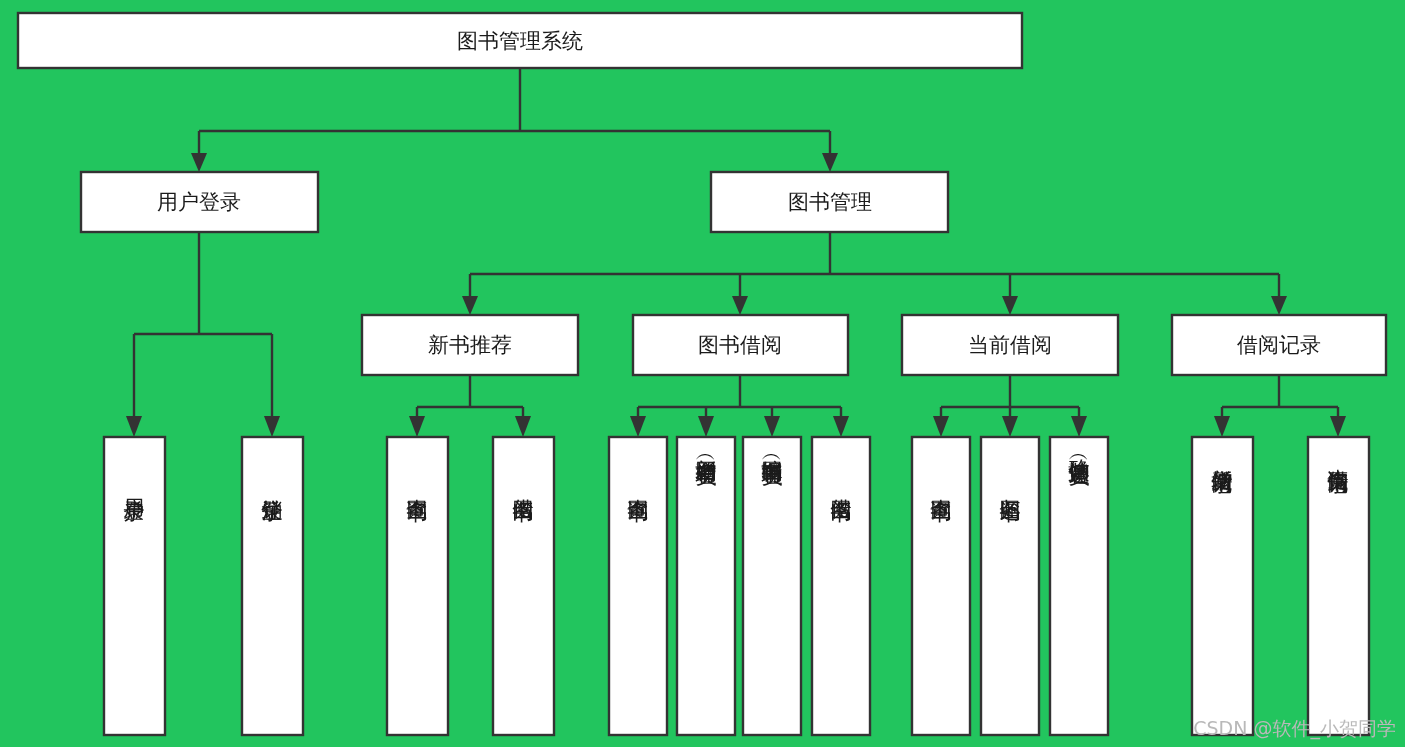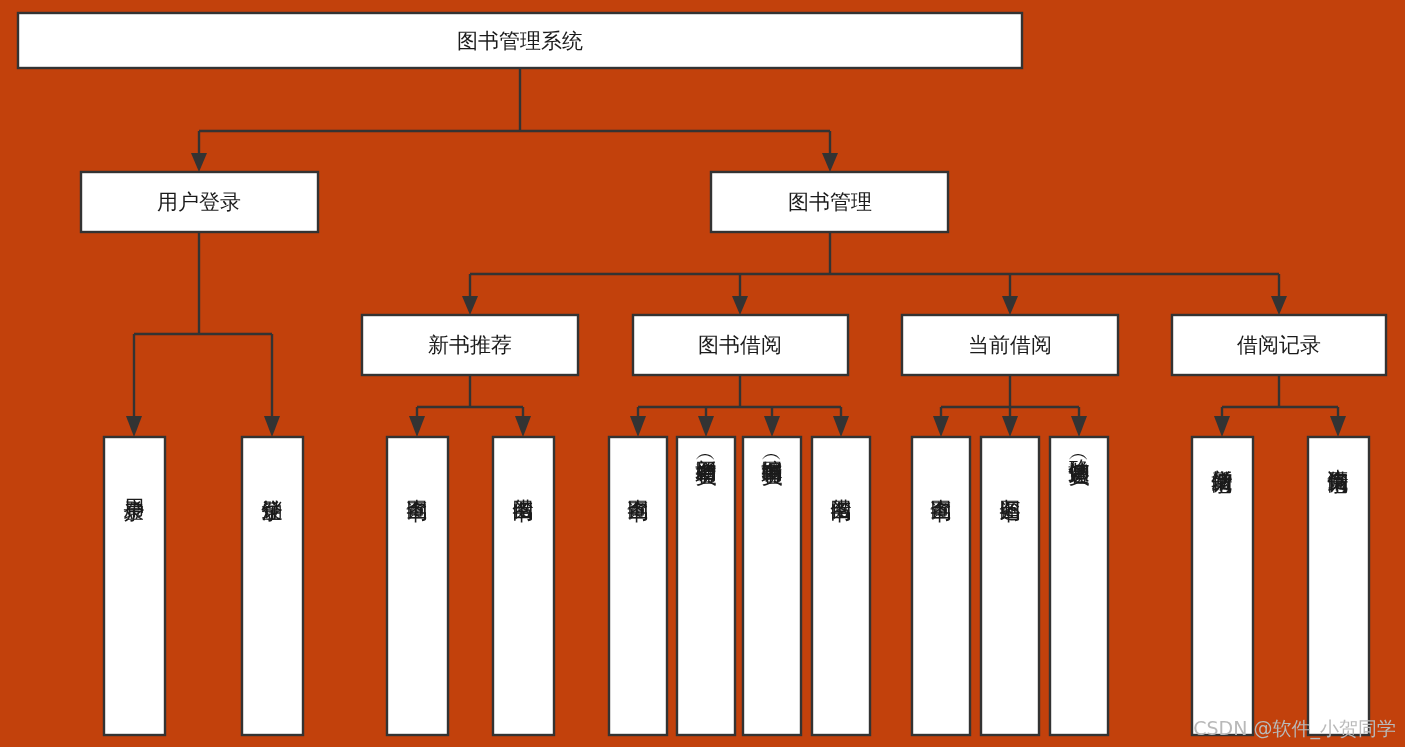--- a/index.html
+++ b/index.html
@@ -11,21 +11,21 @@
   body {
     font-family: "DejaVu Sans", "Liberation Sans", sans-serif;
     width: 1405px;
     height: 747px;
     overflow: hidden;
   }
   #diagram-root {
     position: relative;
     width: 1405px;
     height: 747px;
-    background: #c2410c;
+    background: #22c55e;
   }
   svg#flowchart {
     position: absolute;
     top: 0;
     left: 0;
     width: 1405px;
     height: 747px;
     display: block;
   }
   .node-rect {

